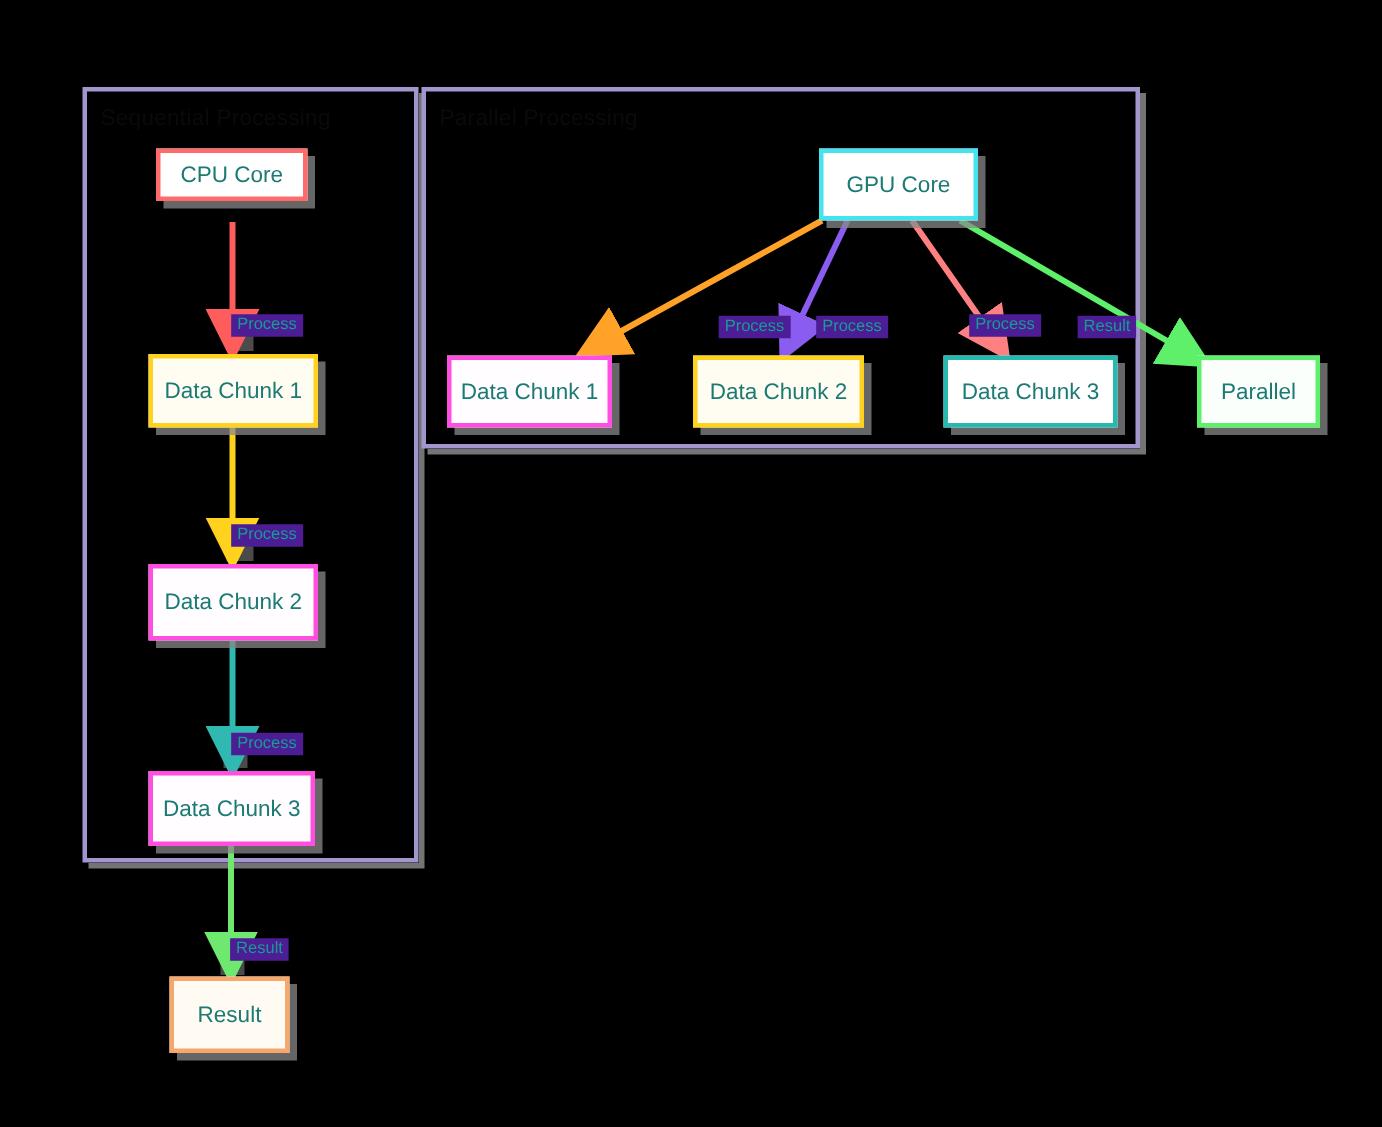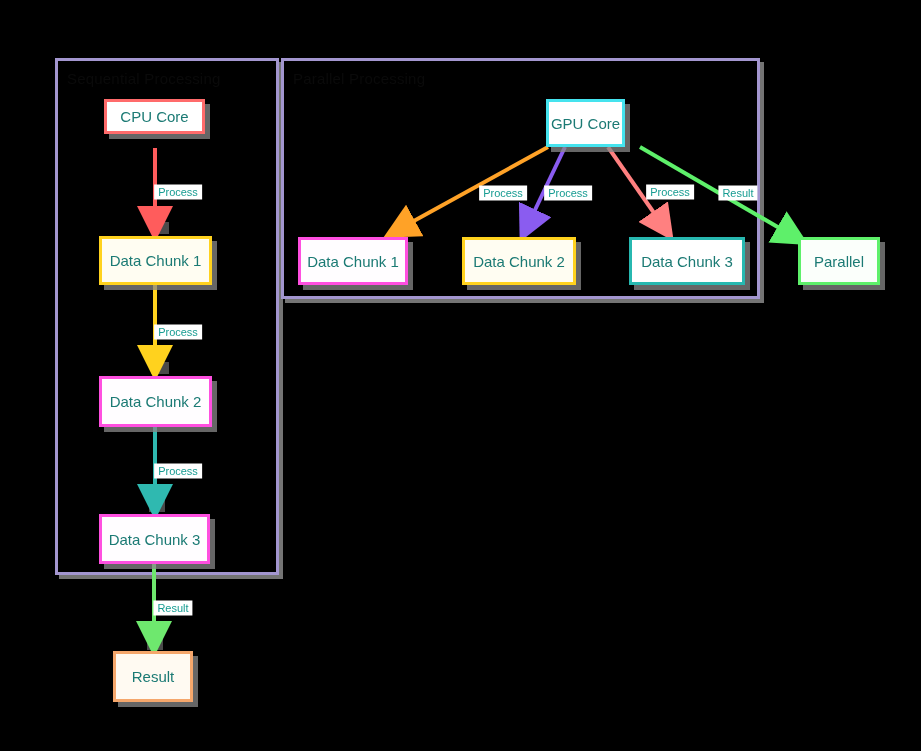--- a/index.html
+++ b/index.html
@@ -52,25 +52,26 @@
     background: #ffffff;
     border-style: solid;
     border-width: 3px;
     box-shadow: 5px 5px 0 0 rgba(136,136,136,0.75);
     white-space: nowrap;
   }
   .edge-label {
     position: absolute;
     font-size: 11px;
     color: #179c92;
-    background: #ffffff;
+    background: #4c1d95;
     padding: 1px 4px;
     white-space: nowrap;
     line-height: 13px;
     transform: translate(-50%, -50%);
+    margin-top: 25px;
   }
 </style>
 </head>
 <body>
 
 <div id="canvas">
 
   <div class="cluster-box" id="cluster-cpu-cluster" style="left: 55px; top: 58px; width: 224px; height: 517px; border-color: rgb(163, 150, 207);"></div>
   <div class="cluster-title" id="cluster-title-cpu-cluster" style="left: 67px; top: 70px;">Sequential Processing</div>
 
@@ -130,19 +131,19 @@
   <div class="edge-label" id="elabel-gpu-core-to-chunk1" style="left: 503px; top: 193px; color: rgb(23, 156, 146);">Process</div>
   <div class="edge-label" id="elabel-gpu-core-to-chunk2" style="left: 568px; top: 193px; color: rgb(23, 156, 146);">Process</div>
   <div class="edge-label" id="elabel-gpu-core-to-chunk3" style="left: 670px; top: 192px; color: rgb(23, 156, 146);">Process</div>
   <div class="edge-label" id="elabel-gpu-core-to-results" style="left: 738px; top: 193px; color: rgb(23, 156, 146);">Result</div>
 
   <div class="node" id="node-cpu-core" style="left: 104px; top: 99px; width: 101px; height: 35px; border-color: rgb(255, 107, 107); background: rgb(255, 255, 255); color: rgb(27, 122, 116);">CPU Core</div>
   <div class="node" id="node-cpu-chunk-1" style="left: 99px; top: 236px; width: 113px; height: 49px; border-color: rgb(255, 210, 30); background: rgb(255, 253, 242); color: rgb(27, 122, 116);">Data Chunk 1</div>
   <div class="node" id="node-cpu-chunk-2" style="left: 99px; top: 376px; width: 113px; height: 51px; border-color: rgb(255, 79, 224); background: rgb(255, 253, 255); color: rgb(27, 122, 116);">Data Chunk 2</div>
   <div class="node" id="node-cpu-chunk-3" style="left: 99px; top: 514px; width: 111px; height: 50px; border-color: rgb(255, 79, 224); background: rgb(255, 253, 255); color: rgb(27, 122, 116);">Data Chunk 3</div>
   <div class="node" id="node-cpu-result" style="left: 113px; top: 651px; width: 80px; height: 51px; border-color: rgb(245, 167, 108); background: rgb(255, 250, 242); color: rgb(27, 122, 116);">Result</div>
-  <div class="node" id="node-gpu-core" style="left: 546px; top: 99px; width: 79px; height: 48px; border-color: rgb(69, 227, 238); background: rgb(255, 255, 255); color: rgb(27, 122, 116);">GPU Core</div>
+  <div class="node" id="node-gpu-core" style="left: 546px; top: 99px; width: 106px; height: 48px; border-color: rgb(69, 227, 238); background: rgb(255, 255, 255); color: rgb(27, 122, 116);">GPU Core</div>
   <div class="node" id="node-gpu-chunk-1" style="left: 298px; top: 237px; width: 110px; height: 48px; border-color: rgb(255, 79, 224); background: rgb(255, 253, 255); color: rgb(27, 122, 116);">Data Chunk 1</div>
   <div class="node" id="node-gpu-chunk-2" style="left: 462px; top: 237px; width: 114px; height: 48px; border-color: rgb(255, 210, 30); background: rgb(255, 253, 242); color: rgb(27, 122, 116);">Data Chunk 2</div>
   <div class="node" id="node-gpu-chunk-3" style="left: 629px; top: 237px; width: 116px; height: 48px; border-color: rgb(39, 184, 176); background: rgb(255, 255, 255); color: rgb(27, 122, 116);">Data Chunk 3</div>
   <div class="node" id="node-gpu-results" style="left: 798px; top: 237px; width: 82px; height: 48px; border-color: rgb(94, 240, 106); background: rgb(251, 255, 251); color: rgb(27, 122, 116);">Parallel</div>
 
 </div>
 
 </body></html>

